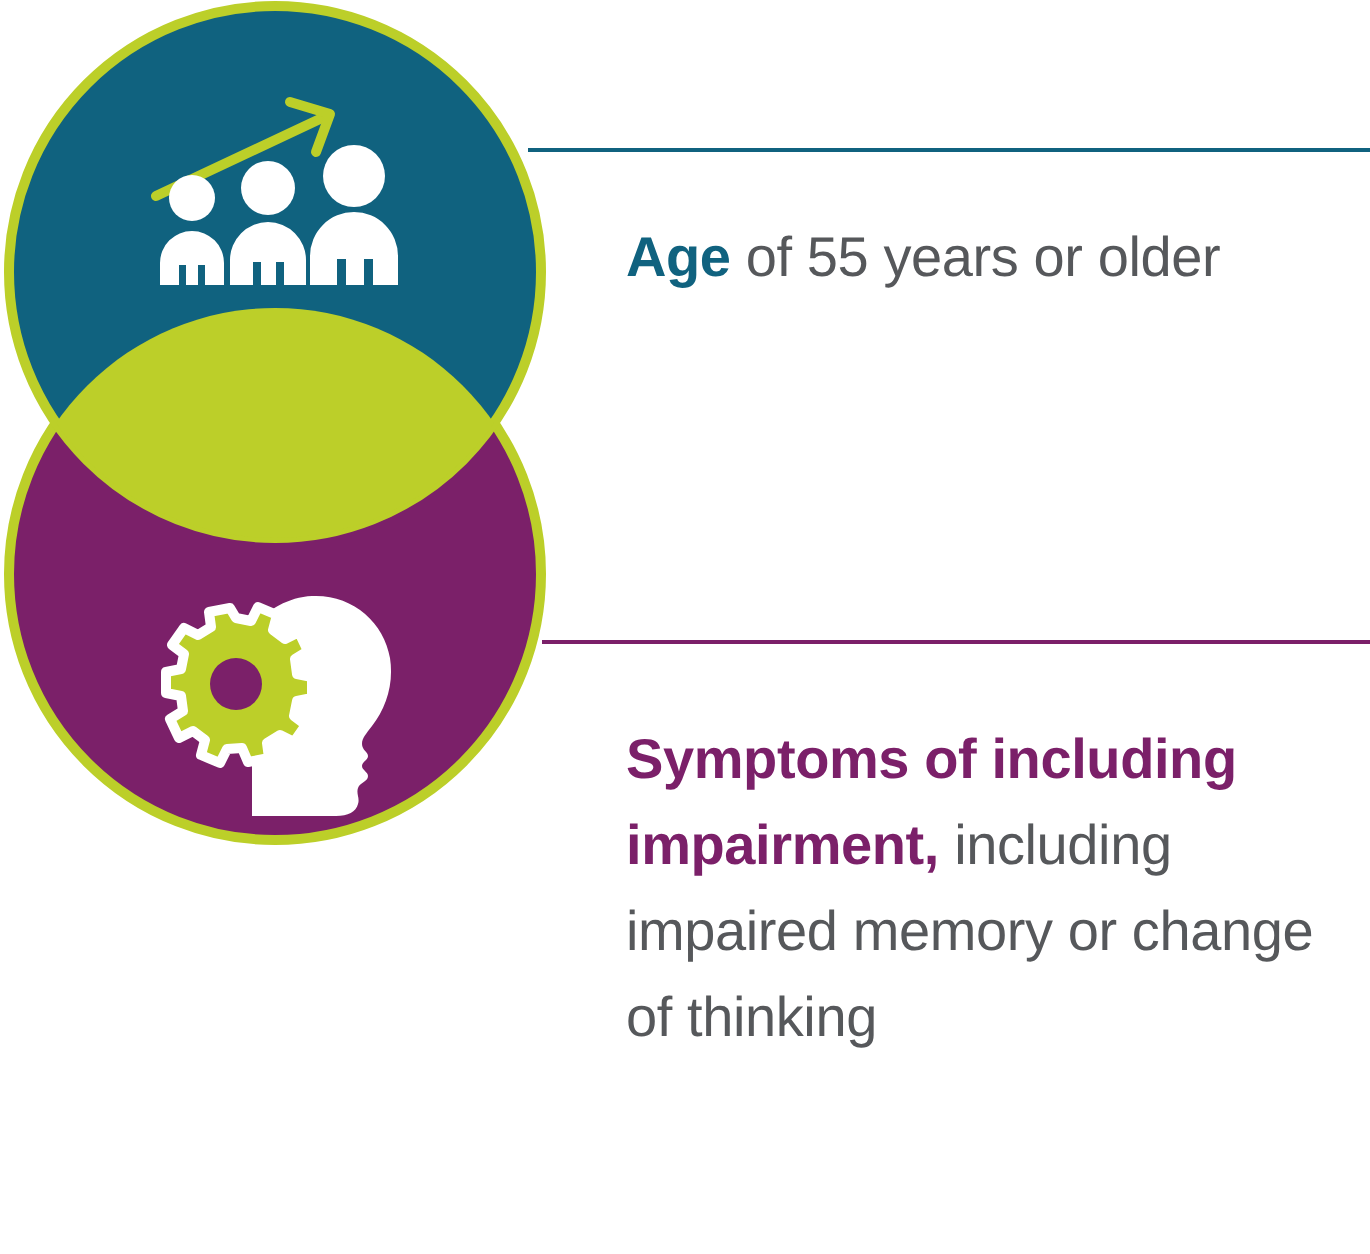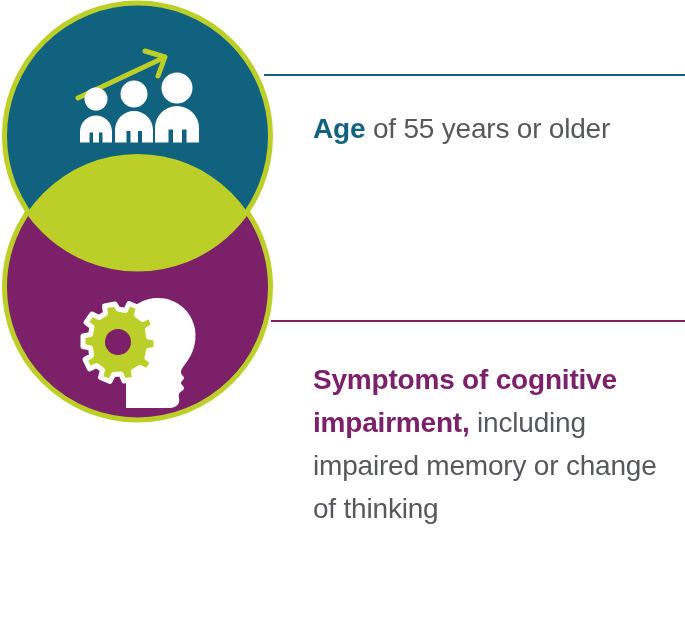--- a/index.html
+++ b/index.html
@@ -184,16 +184,16 @@
   </div>
 
   <div class="rule rule-age"></div>
   <div class="rule rule-symptoms"></div>
 
   <div class="text-block block-age">
     <span class="lead">Age</span><span> of 55 years or older</span>
   </div>
 
   <div class="text-block block-symptoms">
-    <span class="lead">Symptoms of cognitive impairment,</span><span> including impaired memory or change of thinking</span>
+    <span class="lead">Symptoms of including impairment,</span><span> including impaired memory or change of thinking</span>
   </div>
 
 </div>
 
 </body></html>

